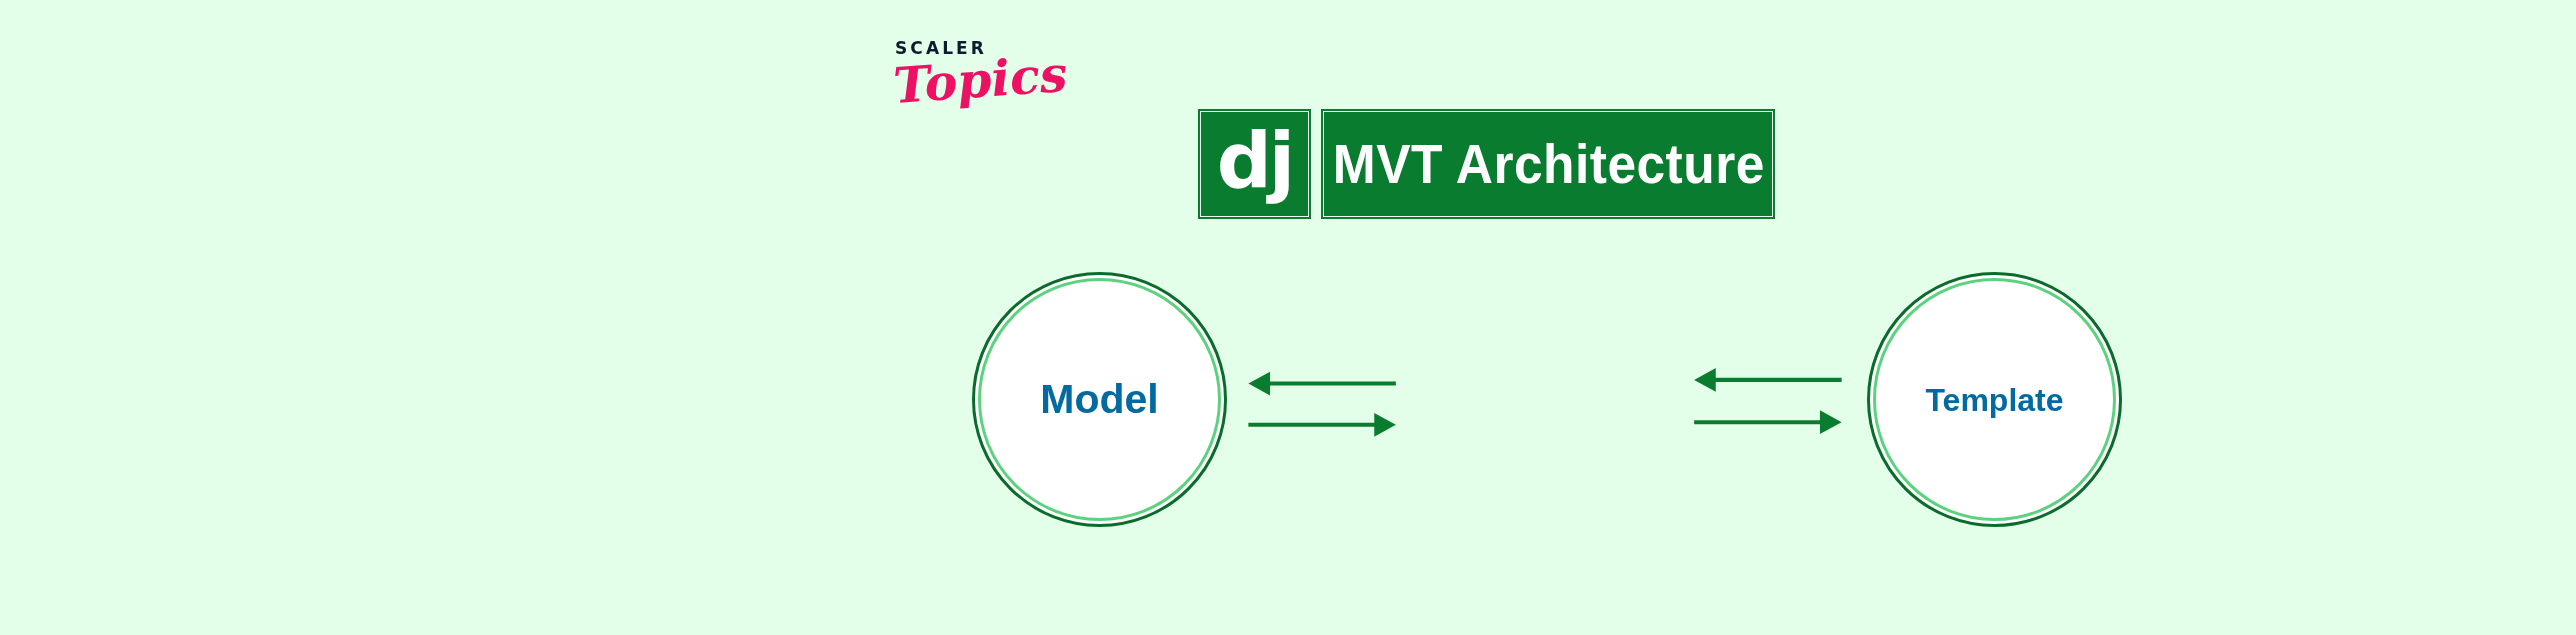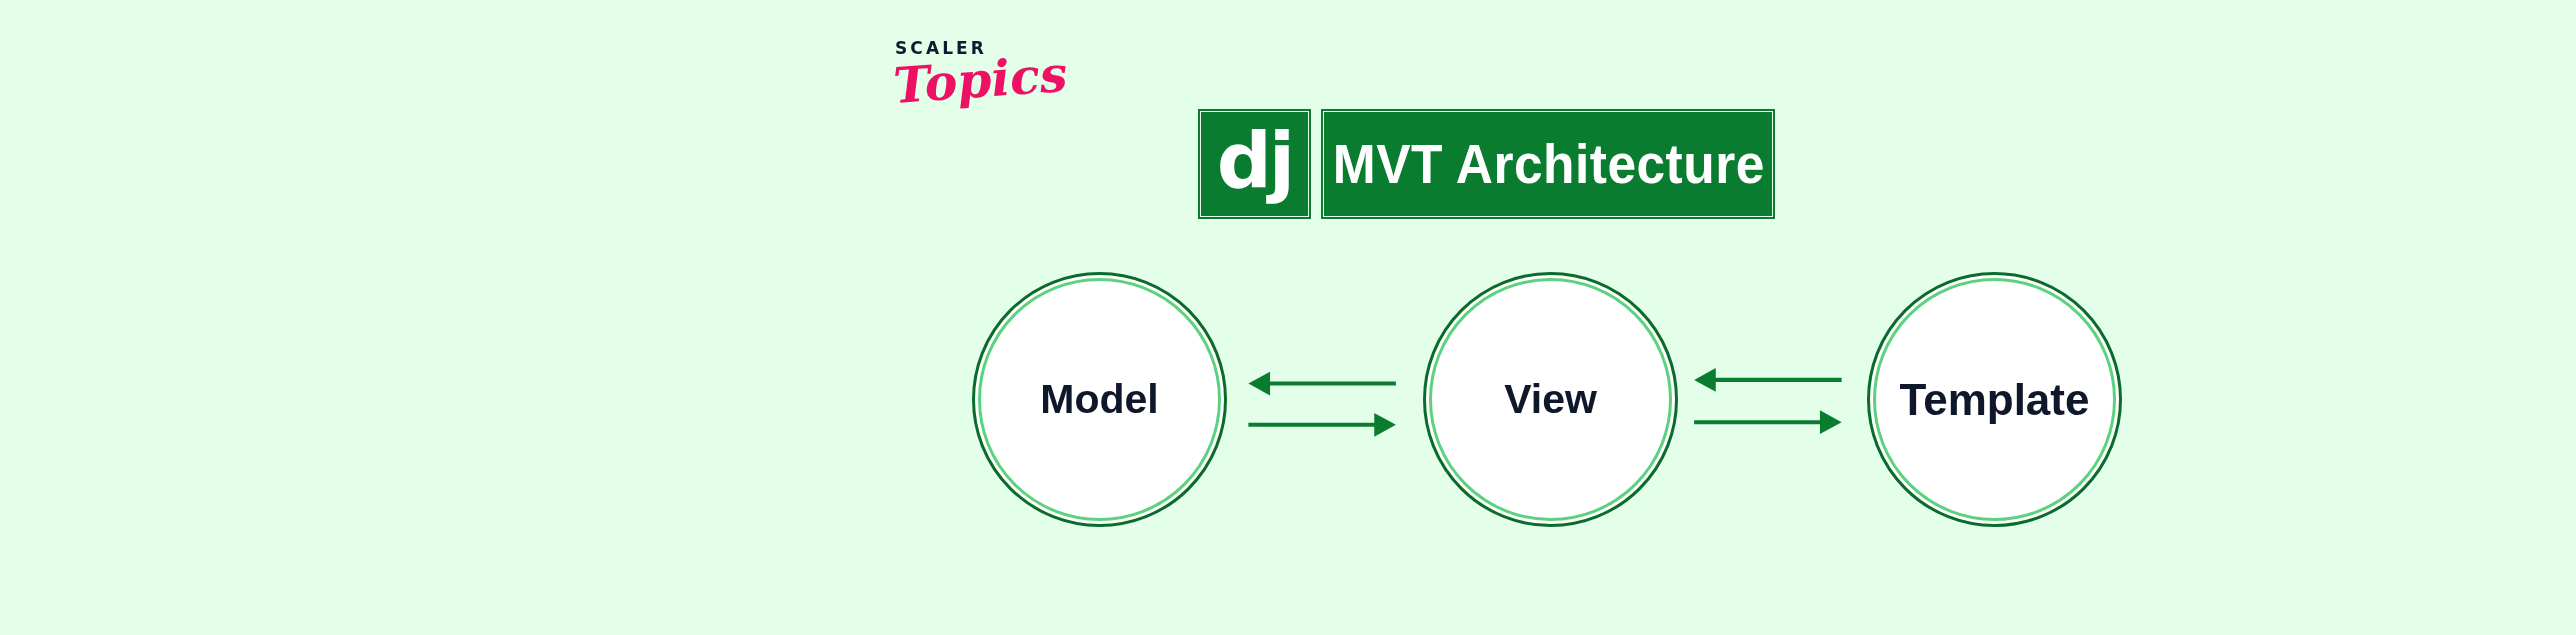--- a/index.html
+++ b/index.html
@@ -145,30 +145,30 @@
     right: 3.1px;
     bottom: 3.1px;
     border-radius: 50%;
     border: 3.1px solid #5cd27f;
     pointer-events: none;
   }
   .node-label {
     font-family: "Liberation Sans", sans-serif;
     font-weight: bold;
     font-size: 41px;
-    color: #0f172a;
+    color: #0369a1;
     line-height: 1;
     position: relative;
     z-index: 2;
     white-space: nowrap;
   }
   .node-model  { left: 972px; }
   .node-view   { left: 1423px; }
   .node-template { left: 1867px; }
-  .node-template .node-label { font-size: 44px; }
+  .node-template .node-label { font-size: 32px; }
 
   .arrow-group {
     position: absolute;
     top: 355px;
     height: 88px;
   }
   .arrow-group svg { display: block; }
   .arrows-a { left: 1236px; }
   .arrows-b { left: 1674px; }
 </style>
@@ -194,23 +194,20 @@
       </div>
     </div>
   </div>
 
   <div class="diagram">
 
     <div class="node node-model">
       <span class="node-label">Model</span>
     </div>
 
-    <div class="node node-view">
-      <span class="node-label">View</span>
-    </div>
 
     <div class="node node-template">
       <span class="node-label">Template</span>
     </div>
 
     <div class="arrow-group arrows-a">
       <svg width="196" height="88" viewBox="0 0 380 170" xmlns="http://www.w3.org/2000/svg">
         <g>
           <line x1="310" y1="55" x2="60" y2="55" stroke="#0a7c2f" stroke-width="8"></line>
           <polygon points="24,55 66,32 66,78" fill="#0a7c2f"></polygon>

